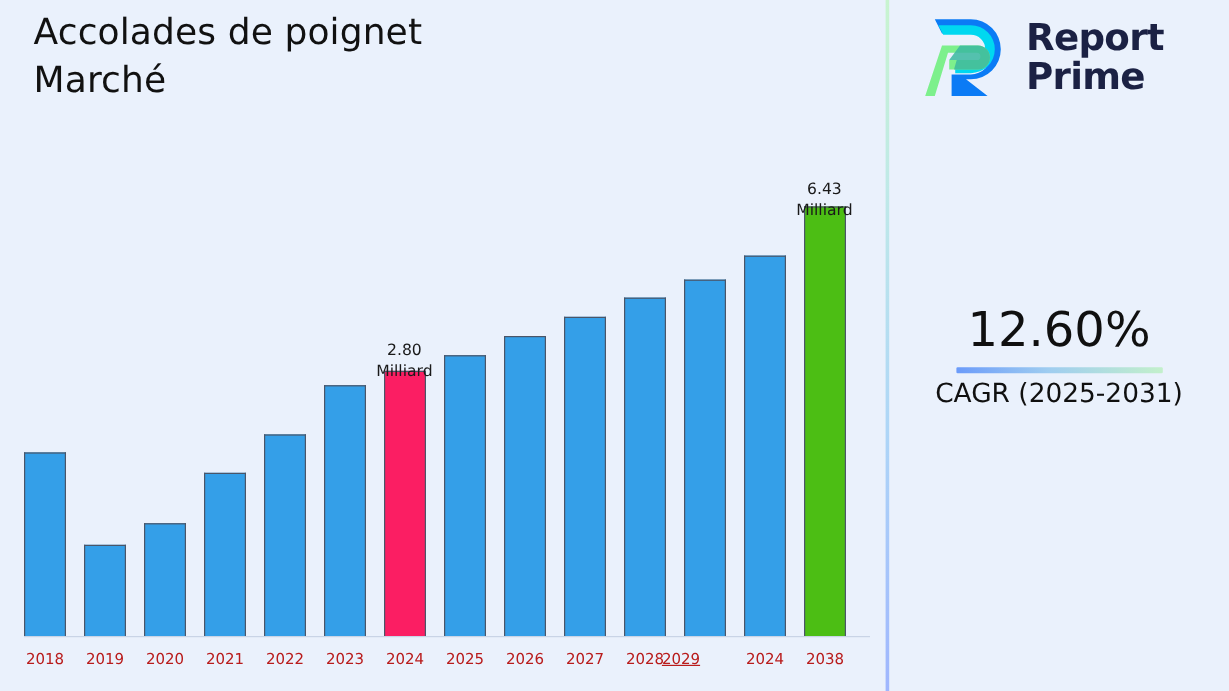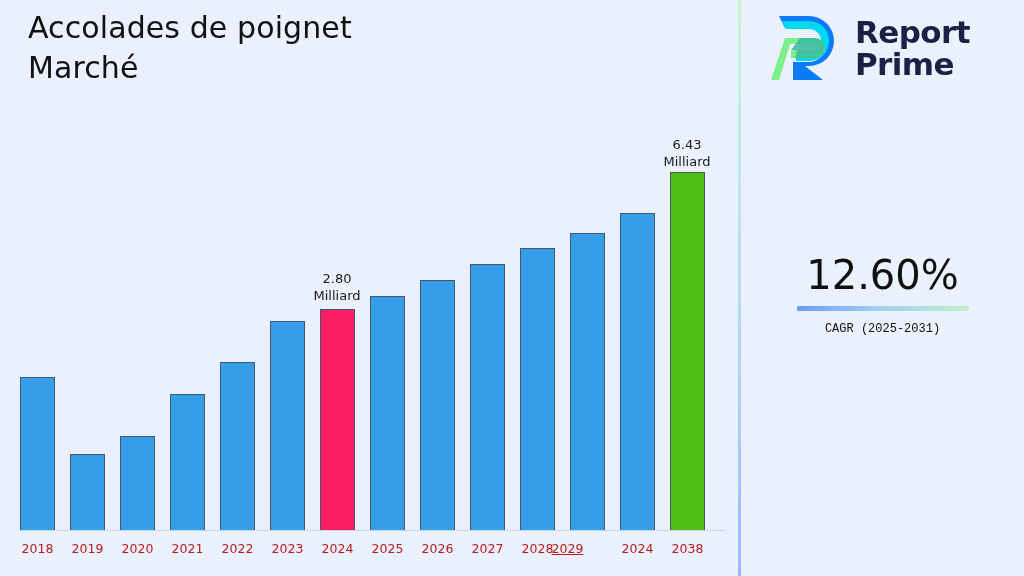--- a/index.html
+++ b/index.html
@@ -37,20 +37,21 @@
   }
   .bar.blue  { background:#349fe8; }
   .bar.pink  { background:#fb1e63; }
   .bar.green { background:#4cbe14; }
 
   .bar-value {
     position:absolute;
     width:90px; text-align:center;
     font-size:13px; line-height:17px; color:#1a1a1a;
     white-space:pre-line;
+    margin-top:14px;
   }
   .x-tick {
     position:absolute; bottom:20px;
     width:35px; text-align:center;
     font-size:12.5px; color:#b91c1c;
   }
 
   
   #panel-divider {
     position:absolute; left:738px; top:0; width:3px; height:576px;
@@ -70,21 +71,21 @@
     color:#1b2144; letter-spacing:-.6px; white-space:pre-line;
   }
 
   #cagr-block { position:absolute; left:0; top:252px; width:283px; text-align:center; }
   #cagr-value { font-size:40px; line-height:46px; color:#101010; font-weight:400; }
   #cagr-rule {
     width:172px; height:5px; margin:8px auto 6px auto;
     background:linear-gradient(to right,#6b9bfa 0%,#9fcdf0 45%,#c3f0cb 100%);
     border-radius:1px;
   }
-  #cagr-label { font-size:12px; line-height:24px; color:#101010;font-family:Liberation Mono, monospace; }
+  #cagr-label { font-size:22px; line-height:24px; color:#101010; }
 </style>
 </head>
 <body>
 
 <div id="left-panel">
 
   <div id="page-title">Accolades de poignet
 Marché</div>
 
   <div id="chart-area">

